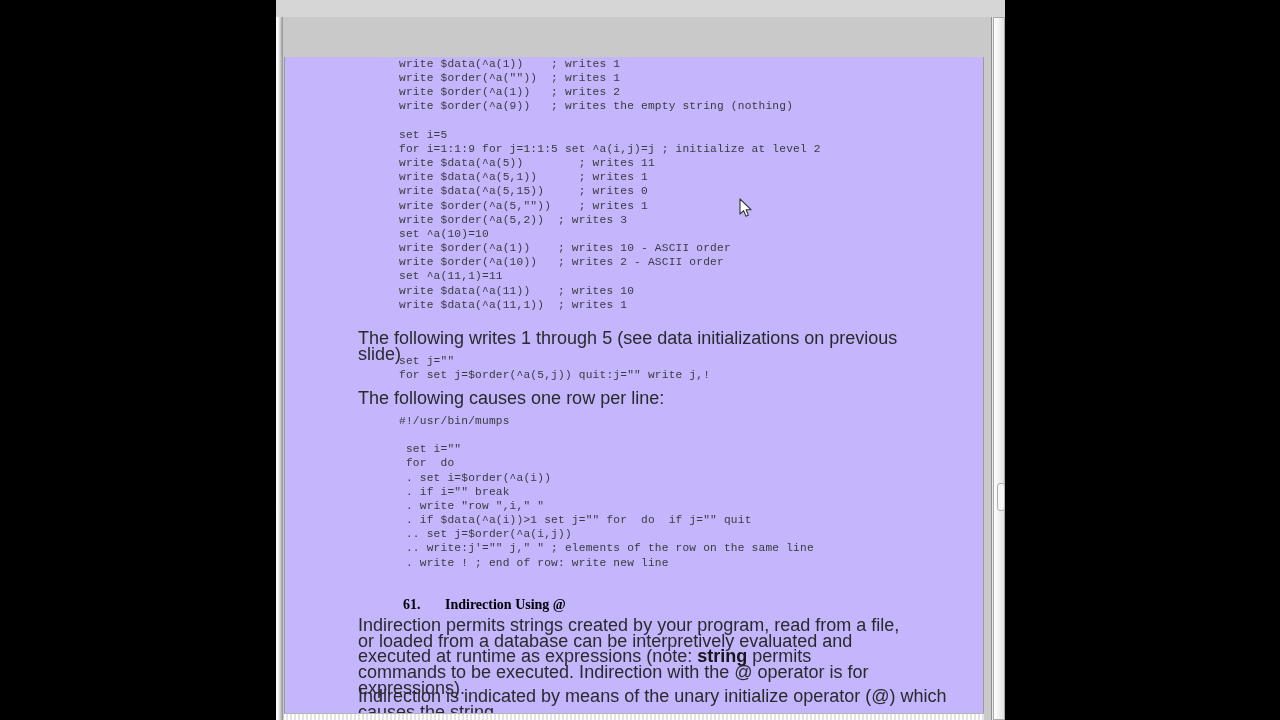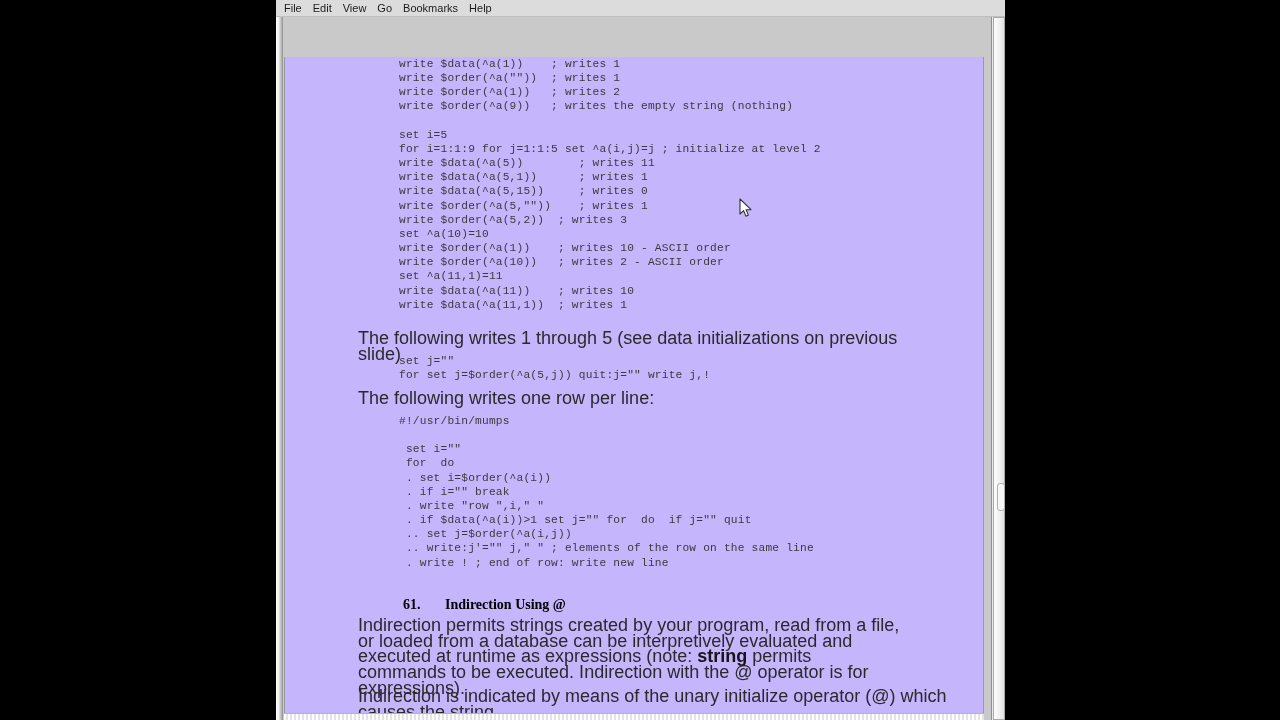--- a/index.html
+++ b/index.html
@@ -190,28 +190,20 @@
     pointer-events: none;
   }
 </style>
 </head>
 <body>
 
 <div id="screen">
 
   <div id="app-window">
 
-    <div id="menubar">
-      <div class="menu-item">File</div>
-      <div class="menu-item">Edit</div>
-      <div class="menu-item">View</div>
-      <div class="menu-item">Go</div>
-      <div class="menu-item">Bookmarks</div>
-      <div class="menu-item">Help</div>
-    </div>
 
     <div id="doc-area">
 
       <div id="left-gutter"></div>
 
       <div id="page">
         <div class="content">
 
           <pre class="code" id="code-block-1">write $data(^a(1))    ; writes 1
 write $order(^a(""))  ; writes 1
@@ -230,21 +222,21 @@
 write $order(^a(10))   ; writes 2 - ASCII order
 set ^a(11,1)=11
 write $data(^a(11))    ; writes 10
 write $data(^a(11,1))  ; writes 1</pre>
 
           <p class="para" id="para-1">The following writes 1 through 5 (see data initializations on previous slide)</p>
 
           <pre class="code" id="code-block-2">set j=""
 for set j=$order(^a(5,j)) quit:j="" write j,!</pre>
 
-          <p class="para" id="para-2">The following writes one row per line:</p>
+          <p class="para" id="para-2">The following causes one row per line:</p>
 
           <pre class="code" id="code-block-3">#!/usr/bin/mumps
 
  set i=""
  for  do
  . set i=$order(^a(i))
  . if i="" break
  . write "row ",i," "
  . if $data(^a(i))&gt;1 set j="" for  do  if j="" quit
  .. set j=$order(^a(i,j))

